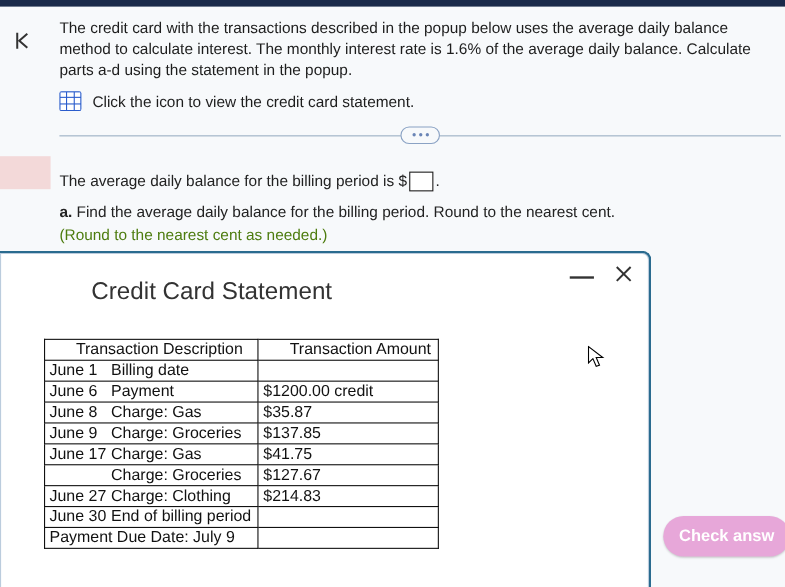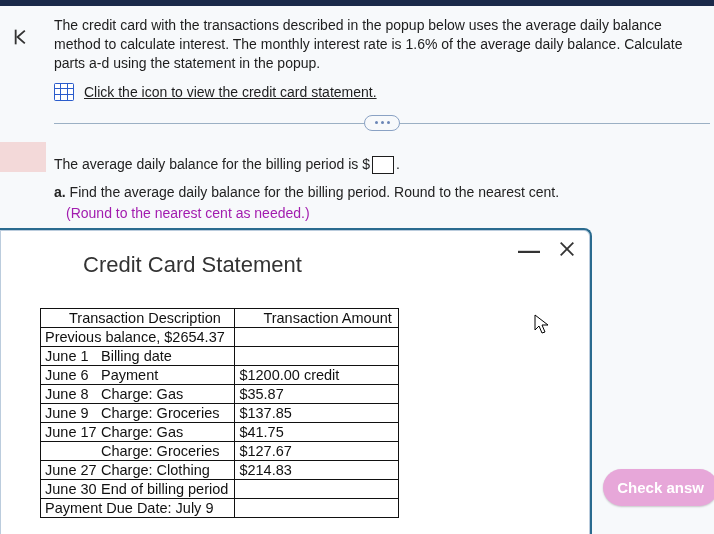--- a/index.html
+++ b/index.html
@@ -25,21 +25,21 @@
   .back-col {
     width: 34px;
     flex: 0 0 34px;
     padding-top: 10px;
     display:flex;
     justify-content:center;
   }
   .back-btn svg { width: 22px; height: 22px; stroke:#333; }
   .content-col { flex: 1; padding-right: 4px; }
   .prompt-text { line-height: 1.35; color:#1d1d1d; }
-  .icon-row { display:flex; align-items:center; gap:10px; margin-top:10px;text-decoration:underline; }
+  .icon-row { display:flex; align-items:center; gap:10px; margin-top:10px; }
   .grid-icon {
     width:20px; height:18px; flex:0 0 20px;
     display:grid; grid-template-columns:repeat(3,1fr); grid-template-rows:repeat(3,1fr);
     gap:1px; background:#2a5ccc; padding:1px; border-radius:2px;
   }
   .grid-icon span{ background:#fff; }
   .icon-text { color:#1d1d1d; }
   .divider-row {
     position:relative; height:16px; margin:22px 0 14px 0;
     border-top:1px solid #9bb0c4;
@@ -50,21 +50,21 @@
     background:#f7f9fb; display:flex; align-items:center; justify-content:center;
     gap:3px;
   }
   .divider-pill span { width:3px; height:3px; background:#6a85b6; border-radius:50%; }
   .qline { margin-top:6px; line-height:1.6; }
   .qline .lead { font-weight:bold; }
   .ans-box {
     display:inline-block; width:22px; height:18px; border:1px solid #1d1d1d;
     vertical-align:middle; background:#fff; margin:0 2px;
   }
-  .hint { color:#a21caf; margin-top:2px;margin-left:12px; }
+  .hint { color:#4d7c0f; margin-top:2px; }
   .pink-strip {
     position:absolute; left:0; top:142px; width:46px; height:30px;
     background:#f3d9d9;
   }
 
   
   .popup {
     position:absolute;
     left:0; right:122px; top:228px; bottom:-6px;
     background:#fff;
@@ -170,24 +170,20 @@
   </div>
   <div class="popup-title">Credit Card Statement</div>
 
   <table class="stmt">
     <tbody>
         <tr>
       <th>Transaction Description</th>
       <th>Transaction Amount</th>
     </tr>
     <tr>
-          <td><span>Previous balance, $2654.37</span></td>
-          <td></td>
-        </tr>
-    <tr>
           <td><span class="date-cell">June 1</span><span>Billing date</span></td>
           <td></td>
         </tr>
     <tr>
           <td><span class="date-cell">June 6</span><span>Payment</span></td>
           <td>$1200.00 credit</td>
         </tr>
     <tr>
           <td><span class="date-cell">June 8</span><span>Charge: Gas</span></td>
           <td>$35.87</td>

